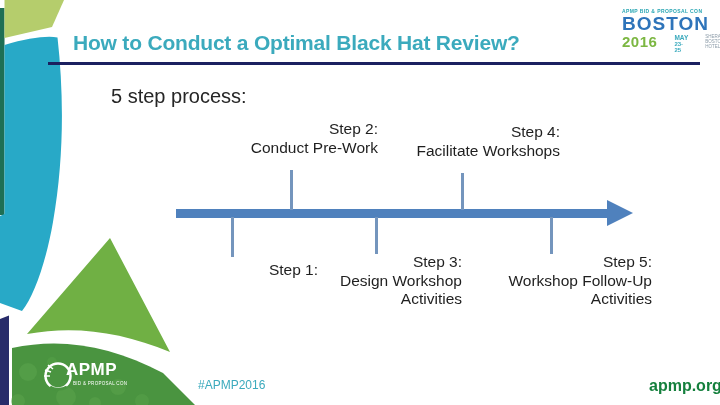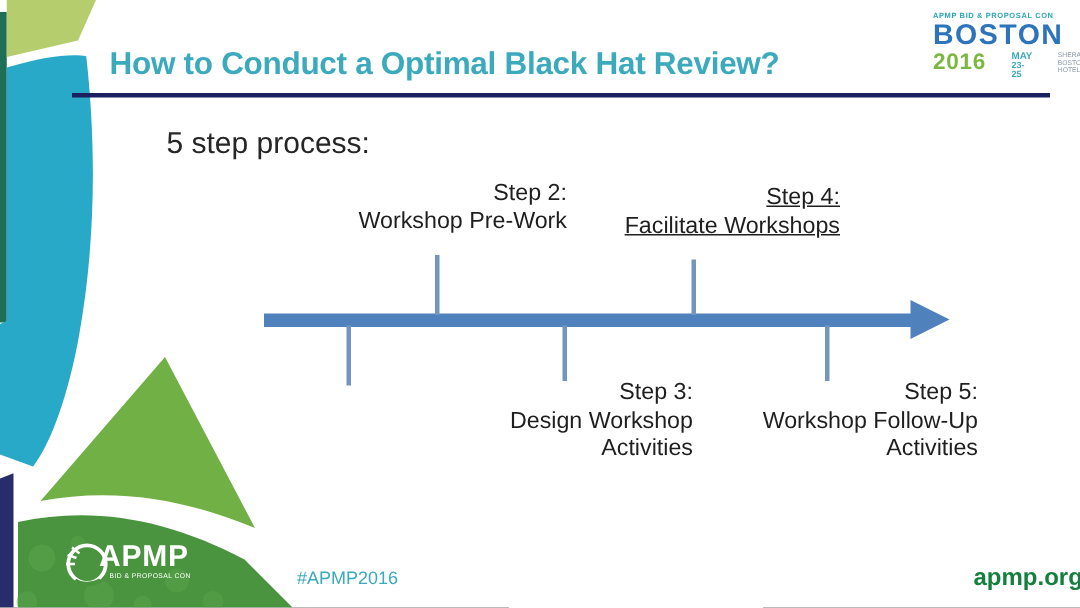--- a/index.html
+++ b/index.html
@@ -24,40 +24,40 @@
   .conn{width:3px;background:#7495BD;}
   .conn-2{left:290px;top:170px;height:40px;}
   .conn-4{left:461px;top:173px;height:37px;}
   .conn-1{left:231px;top:217px;height:40px;}
   .conn-3{left:375px;top:217px;height:37px;}
   .conn-5{left:550px;top:217px;height:37px;}
   .step{
     text-align:right;font-size:15.5px;line-height:18.5px;color:#1F1F1F;
   }
   .step-2{left:208px;top:120px;width:170px;}
-  .step-4{left:370px;top:123px;width:190px;text-decoration:underline;}
+  .step-4{left:370px;top:123px;width:190px;}
   .step-1{left:148px;top:261px;width:170px;}
   .step-3{left:292px;top:253px;width:170px;}
   .step-5{left:462px;top:253px;width:190px;}
   
   .hashtag{left:198px;top:378px;font-size:12px;font-weight:normal;color:#3BAABD;}
   .website{left:649px;top:377px;font-size:16px;font-weight:600;color:#15803d;}
   
   .conf-logo{left:622px;top:8px;width:96px;}
   .conf-header{font-size:5px;font-weight:bold;color:#2BA7B4;letter-spacing:0.4px;white-space:nowrap;}
   .conf-city{font-size:19px;font-weight:bold;color:#2E74BA;letter-spacing:1px;line-height:20px;}
   .conf-row{display:flex;gap:17px;align-items:flex-start;}
   .conf-year{font-size:15px;font-weight:bold;color:#7CB742;letter-spacing:0.5px;line-height:15px;}
   .conf-dates{display:flex;flex-direction:column;color:#3BAABD;font-weight:bold;}
   .conf-month{font-size:6.5px;line-height:7px;}
   .conf-days{font-size:6px;line-height:6px;}
   .conf-venue{font-size:4.5px;line-height:5px;color:#8C9BA8;width:30px;}
   
   .apmp-logo{left:42px;top:355px;width:100px;height:46px;color:#ffffff;}
-  .apmp-name{position:absolute;left:24px;top:5px;font-size:20px;font-weight:bold;letter-spacing:0.5px;}
+  .apmp-name{position:absolute;left:24px;top:5px;font-size:17px;font-weight:bold;letter-spacing:0.5px;}
   .apmp-tag{position:absolute;left:31px;top:26px;font-size:4.5px;letter-spacing:0.3px;white-space:nowrap;}
 </style>
 </head>
 <body>
 
 <div class="slide">
 
   <svg class="abs" style="left:0;top:0;" width="200" height="406" viewBox="0 0 200 406">
     <rect x="0" y="8" width="4.5" height="207" fill="#1E6F55"></rect>
     <polygon points="4.5,0 64,0 52,27 4.5,38" fill="#B5CD6C"></polygon>
@@ -94,28 +94,29 @@
   <div class="abs tl-bar"></div>
   <div class="abs tl-arrow"></div>
   <div class="abs conn conn-1"></div>
   <div class="abs conn conn-2"></div>
   <div class="abs conn conn-3"></div>
   <div class="abs conn conn-4"></div>
   <div class="abs conn conn-5"></div>
 
   <div class="abs step step-2">
     <div>Step 2:</div>
-    <div>Workshop Pre-Work</div>
+    <div>Conduct Pre-Work</div>
   </div>
   <div class="abs step step-4">
     <div>Step 4:</div>
     <div>Facilitate Workshops</div>
   </div>
 
   <div class="abs step step-1">
+    <div>Step 1:</div>
   </div>
   <div class="abs step step-3">
     <div>Step 3:</div>
     <div>Design Workshop</div>
     <div>Activities</div>
   </div>
   <div class="abs step step-5">
     <div>Step 5:</div>
     <div>Workshop Follow-Up</div>
     <div>Activities</div>

